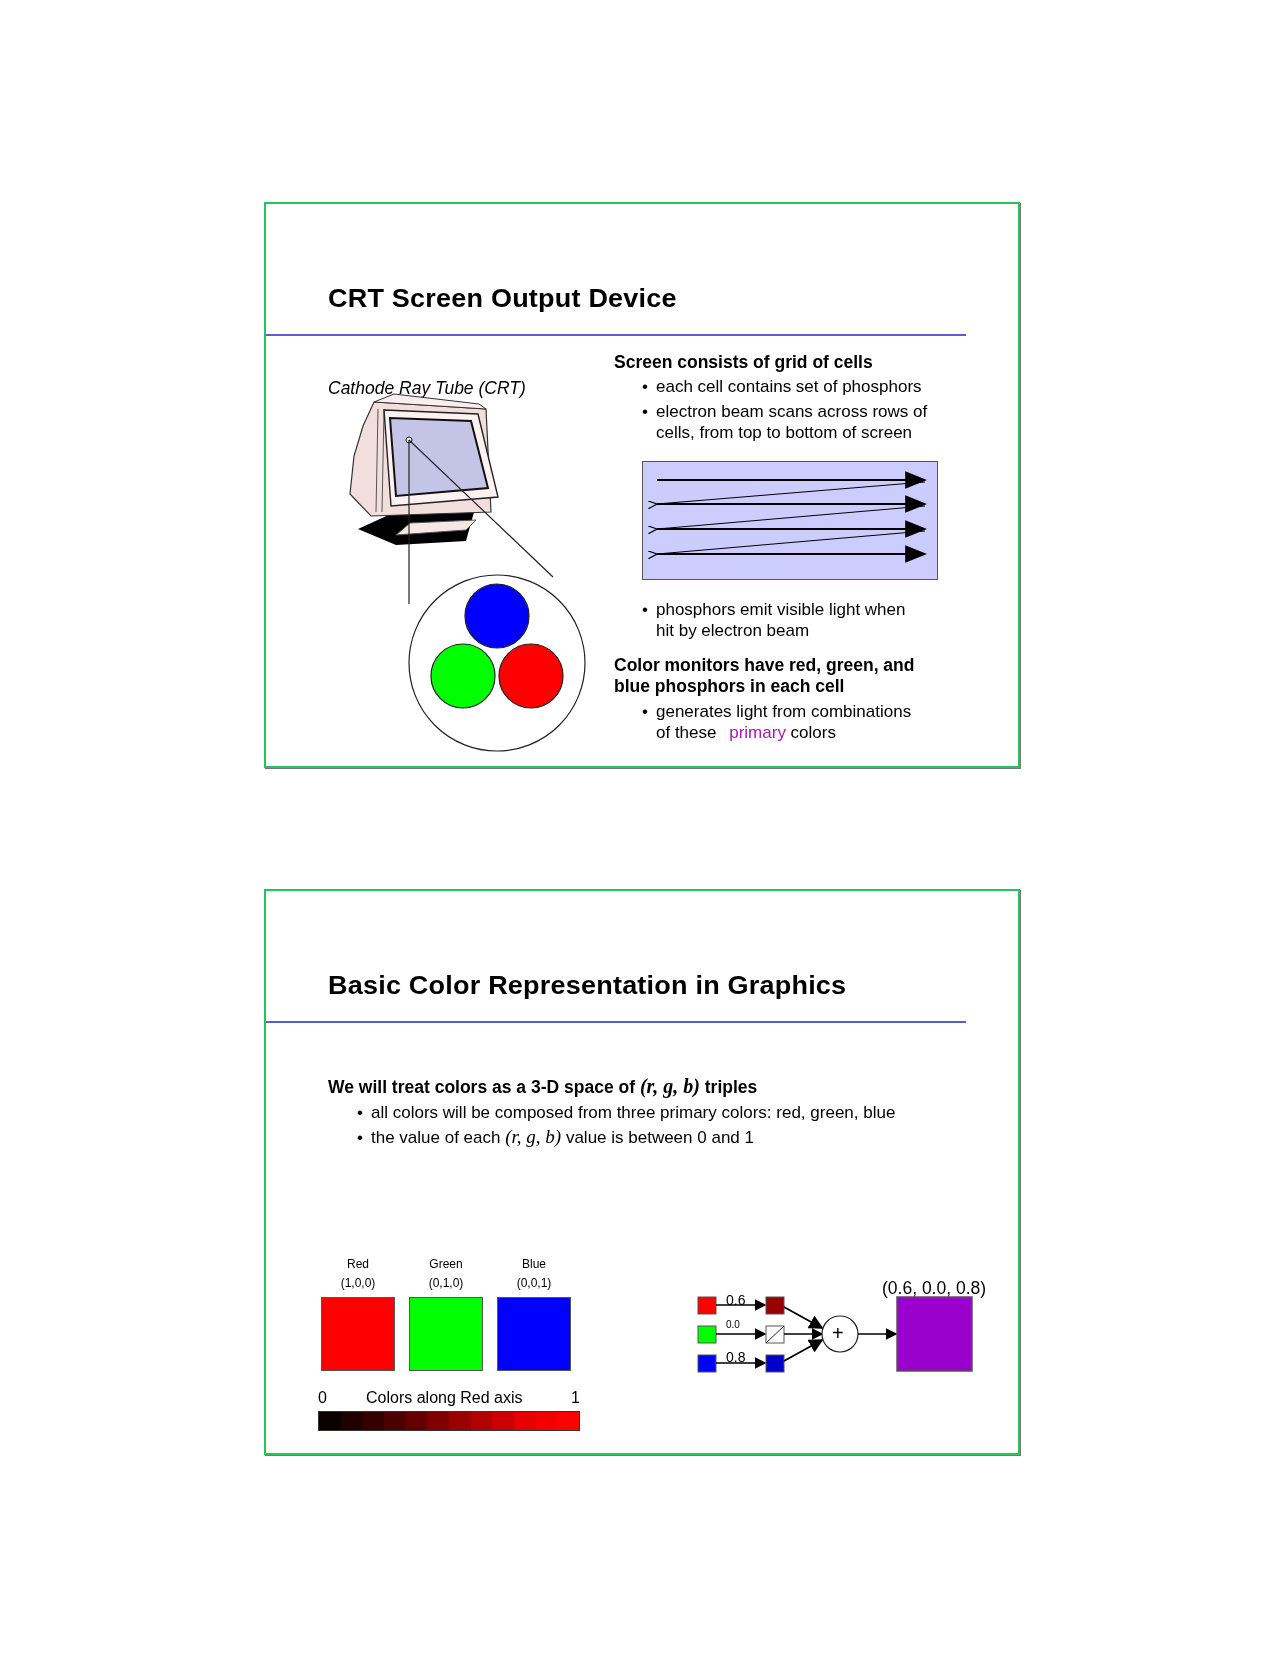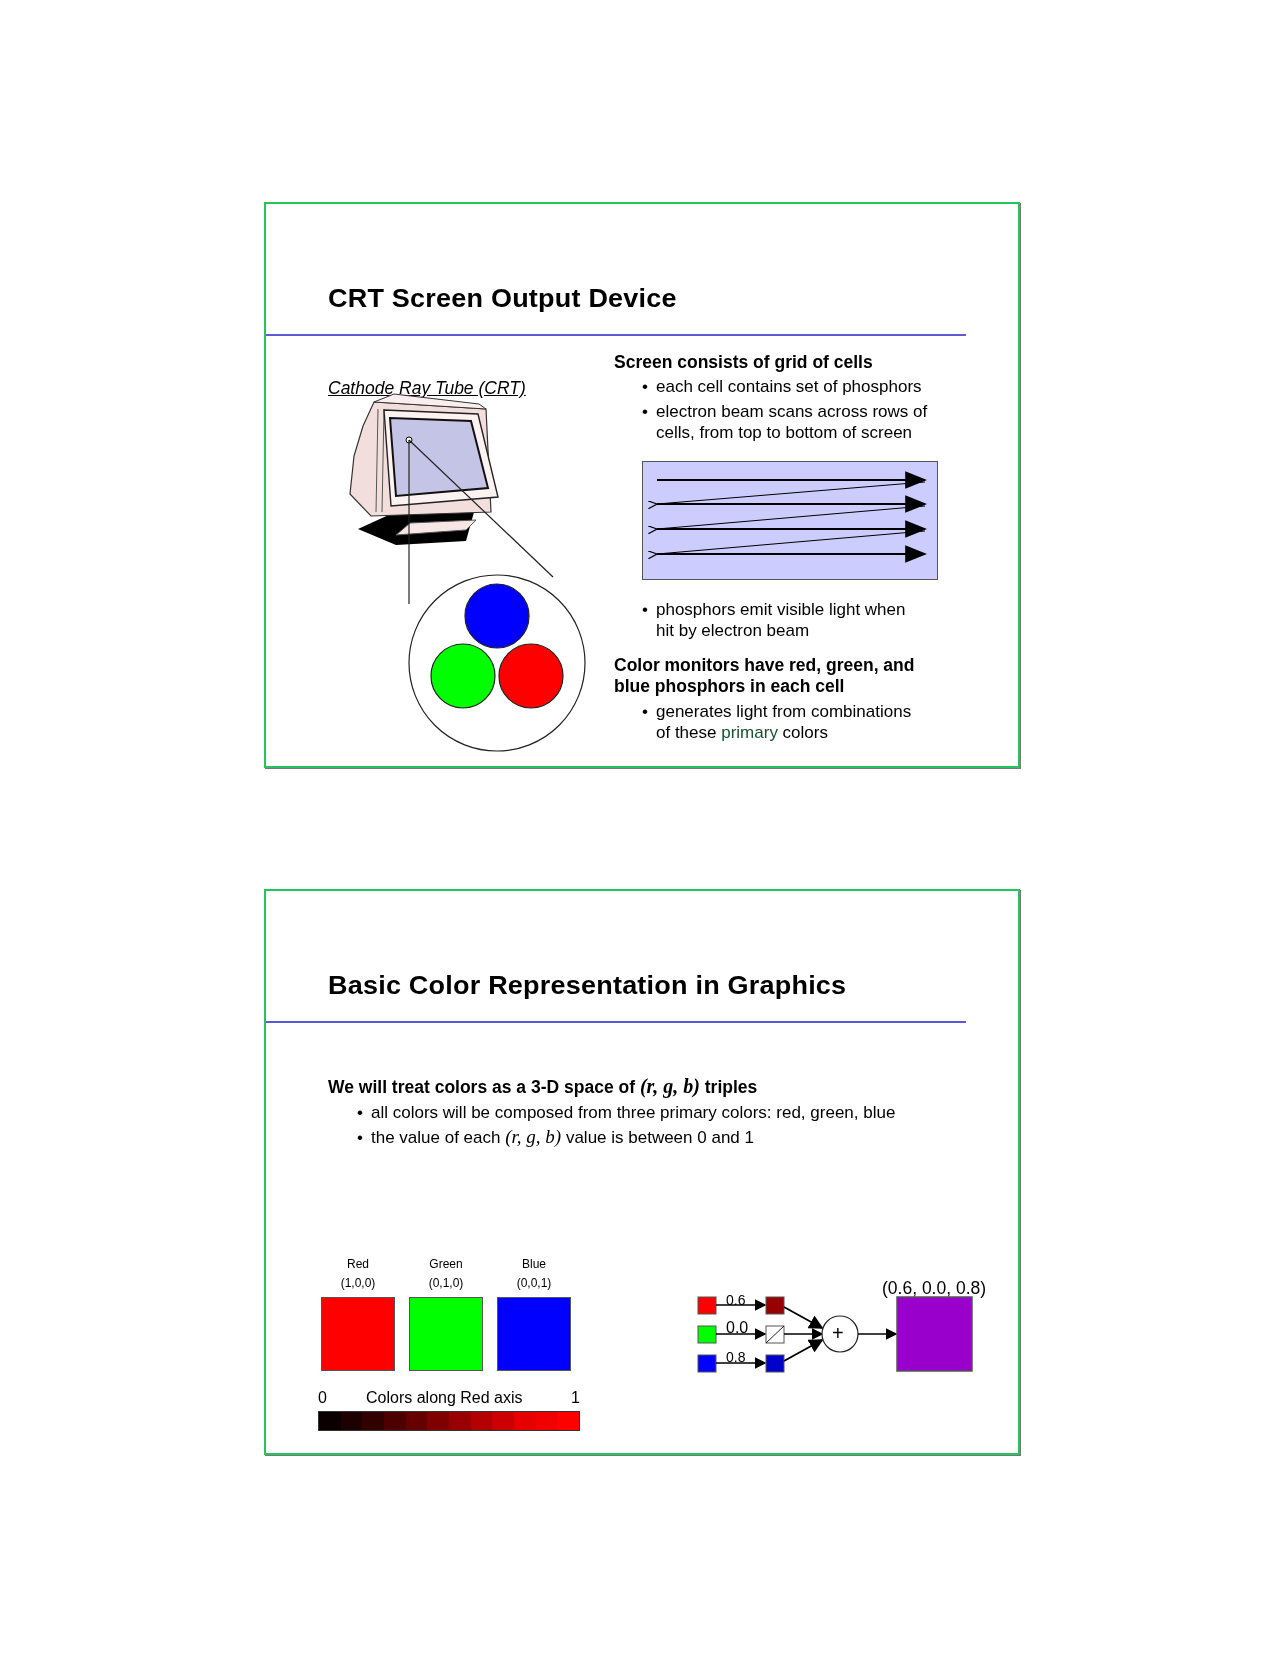--- a/index.html
+++ b/index.html
@@ -10,22 +10,22 @@
   #slide1 { top: 202px; height: 562px; }
   #slide2 { top: 889px; height: 562px; }
   .title { position: absolute; left: 62px; font-family: "Liberation Sans", sans-serif;
            font-weight: bold; font-size: 25px; letter-spacing: 0.2px; white-space: nowrap;
            transform: scaleX(1.08); transform-origin: left center; }
   .rule { position: absolute; left: 0; width: 700px; height: 2px; background: #5b5bd6; }
   .abs { position: absolute; white-space: nowrap; }
   .head { font-weight: bold; font-size: 17.5px; line-height: 21px; }
   .bul { font-size: 17px; line-height: 21px; }
   .bul .dot { display: inline-block; width: 14px; }
-  .ital { font-style: italic; font-size: 17.5px; text-decoration: underline; }
-  .blue-word { color: #14532d; }
+  .ital { font-style: italic; font-size: 17.5px; }
+  .blue-word { color: #a21caf; margin-left: 8px; }
   .math { font-family: "Liberation Serif", serif; font-style: italic; font-size: 19px; }
   .mathb { font-family: "Liberation Serif", serif; font-style: italic; font-weight: bold; font-size: 20px; }
   .scan-box { position: absolute; left: 376px; top: 257px; width: 294px; height: 117px;
               background: #ccccff; border: 1.5px solid #555; }
   .swatch { position: absolute; width: 74px; height: 74px; border: 1.5px solid #555; box-sizing: border-box; }
   .sw-label { position: absolute; width: 90px; text-align: center; font-size: 12px; line-height: 19px; }
   .grad-bar { position: absolute; left: 52px; top: 520px; width: 262px; height: 20px;
               display: flex; border: 1px solid #333; box-sizing: border-box; }
   .grad-bar span { flex: 1; }
   svg { position: absolute; overflow: visible; }
@@ -166,15 +166,15 @@
     <line x1="518" y1="416" x2="556" y2="437" stroke="#000" stroke-width="1.8" marker-end="url(#ah2)"></line>
     <line x1="518" y1="443" x2="556" y2="443" stroke="#000" stroke-width="1.5" marker-end="url(#ah2)"></line>
     <line x1="518" y1="470" x2="556" y2="449" stroke="#000" stroke-width="1.8" marker-end="url(#ah2)"></line>
     <circle cx="574" cy="443" r="18" fill="#fff" stroke="#222" stroke-width="1.2"></circle>
     <line x1="592" y1="443" x2="630" y2="443" stroke="#000" stroke-width="1.5" marker-end="url(#ah2)"></line>
 
     <rect x="631" y="406" width="75" height="74" fill="#9900cc" stroke="#555" stroke-width="1.5"></rect>
   </svg>
   <div class="abs" style="left:566px; top:431px; font-size:20px;">+</div>
   <div class="abs" style="left:460px; top:401px; font-size:14px;">0.6</div>
-  <div class="abs" style="left:460px; top:428px; font-size:16px;">0.0</div>
+  <div class="abs" style="left:460px; top:428px; font-size:10px;">0.0</div>
   <div class="abs" style="left:460px; top:458px; font-size:14px;">0.8</div>
 </div>
 
 </body></html>

